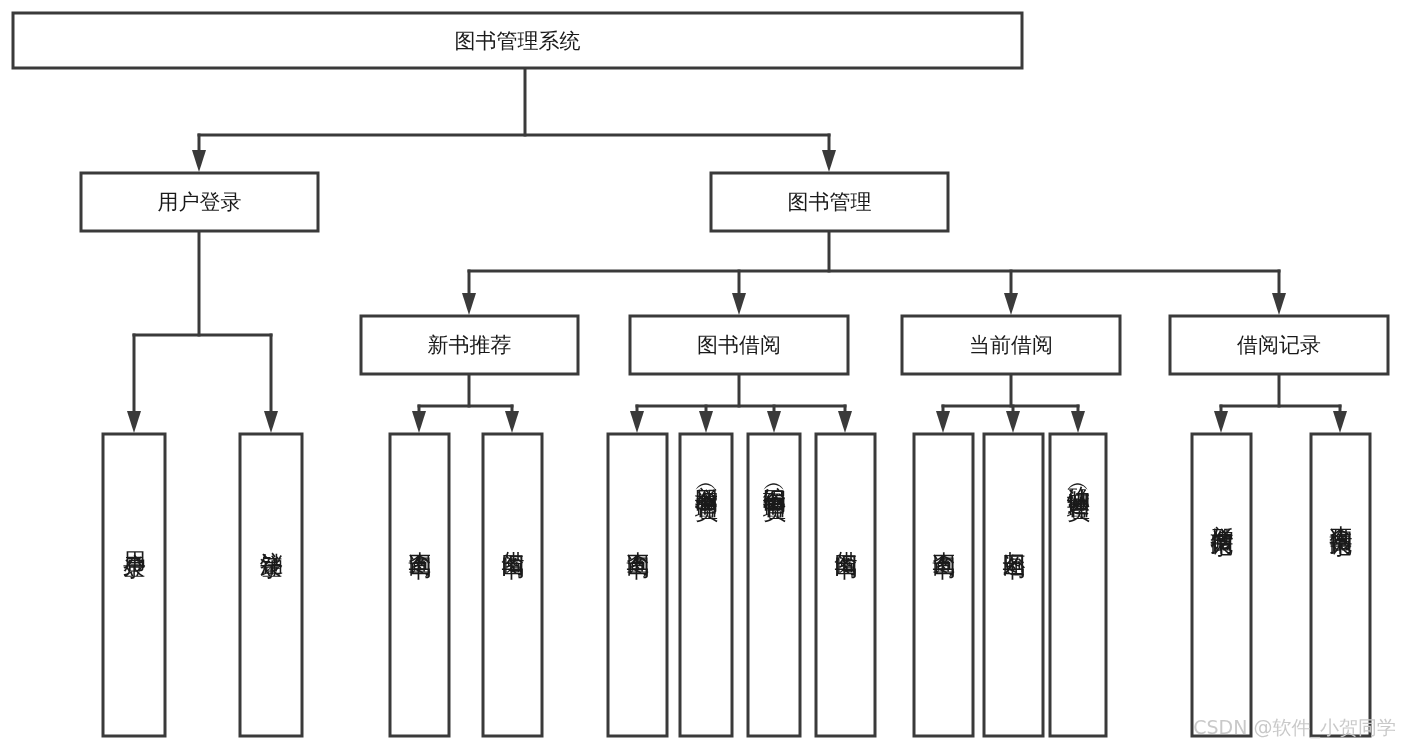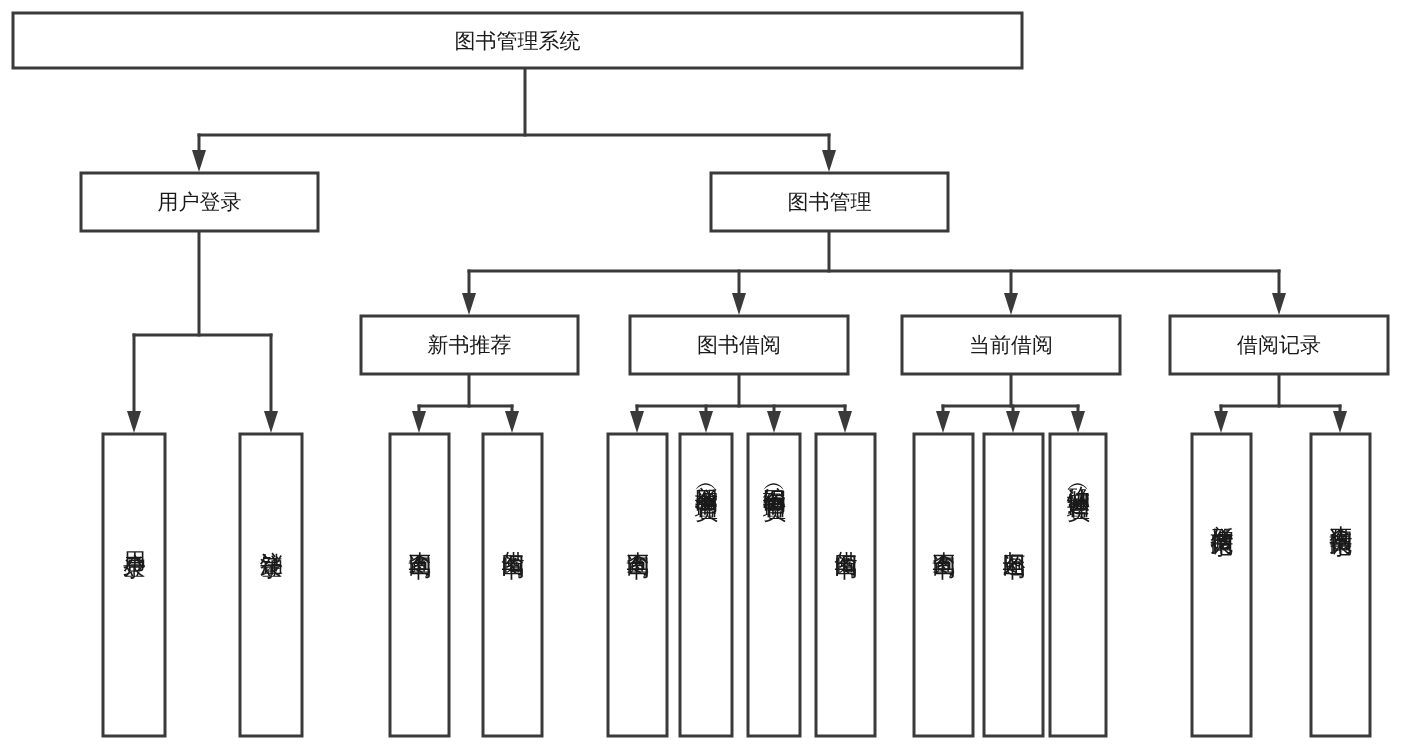--- a/index.html
+++ b/index.html
@@ -205,13 +205,14 @@
         <span class="node-label-v">确认归还（管理员）</span>
       </div>
       <div class="node-label-v-wrap" style="left: 1192px; top: 434px; width: 59px; height: 302px; padding-top: 73px; box-sizing: border-box;">
         <span class="node-label-v">新增借阅记录</span>
       </div>
       <div class="node-label-v-wrap" style="left: 1311px; top: 434px; width: 59px; height: 302px; padding-top: 73px; box-sizing: border-box;">
         <span class="node-label-v">查询借阅记录</span>
       </div>
     </div>
 
+  <div class="watermark">CSDN @软件_小贺同学</div>
 </div>
 
 </body></html>

